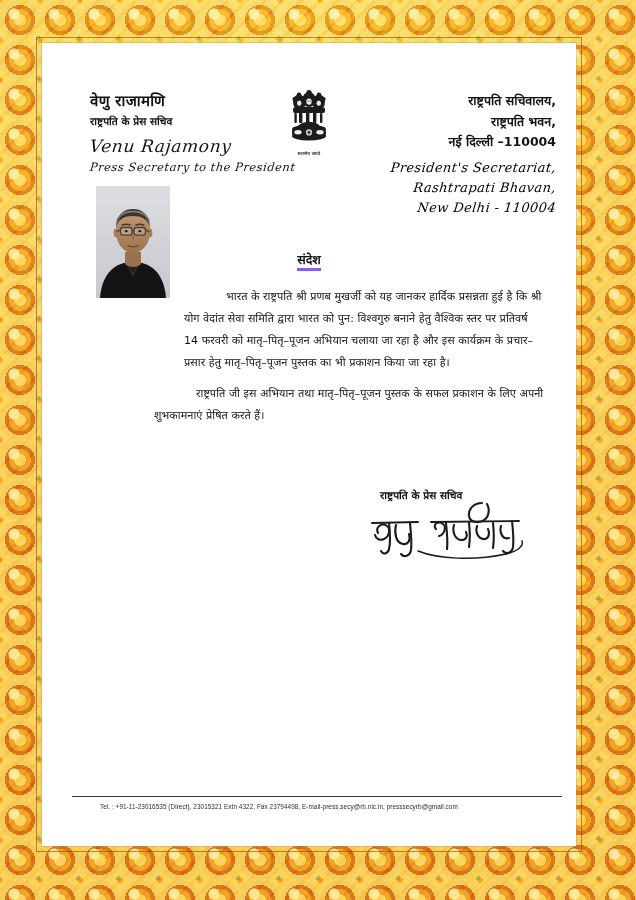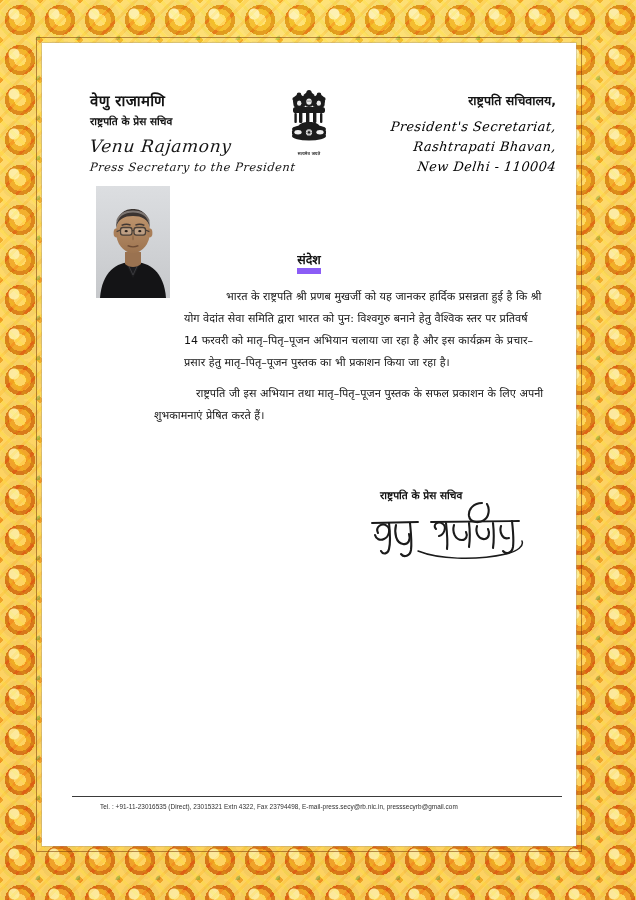--- a/index.html
+++ b/index.html
@@ -165,21 +165,21 @@
   .msg-title {
     position: absolute;
     left: 0; right: 0;
     top: 206px;
     text-align: center;
   }
   .msg-title span {
     font-size: 12.5px;
     font-weight: 700;
     color: #141414;
-    border-bottom: 6px solid #8b5cf6;
+    border-bottom: 3px solid #8b5cf6;
     padding-bottom: 1px;
   }
 
   
   .body-block {
     position: absolute;
     left: 142px;
     top: 243px;
     width: 360px;
   }
@@ -310,20 +310,22 @@
             <ellipse cx="33.8" cy="14.2" rx="2.2" ry="2.6" fill="#e8e8e8"></ellipse>
             <circle cx="23" cy="12" r=".6"></circle>
               <circle cx="25" cy="12" r=".6"></circle>
           </g>
         </svg>
         <div class="devanagari emblem-motto">सत्यमेव जयते</div>
       </div>
 
       <div class="hdr-right">
         <div class="devanagari addr-hi">राष्ट्रपति सचिवालय,</div>
+        <div class="devanagari addr-hi">राष्ट्रपति भवन,</div>
+        <div class="devanagari addr-hi">नई दिल्ली –110004</div>
         <div class="addr-en">President's Secretariat,</div>
         <div class="addr-en" style="margin-top:0">Rashtrapati Bhavan,</div>
         <div class="addr-en" style="margin-top:0">New Delhi - 110004</div>
       </div>
     </div>
 
     <div class="photo">
       <svg width="74" height="112" viewBox="0 0 74 112" aria-hidden="true">
         <defs>
           <linearGradient id="bg" x1="0" y1="0" x2="0" y2="1">

